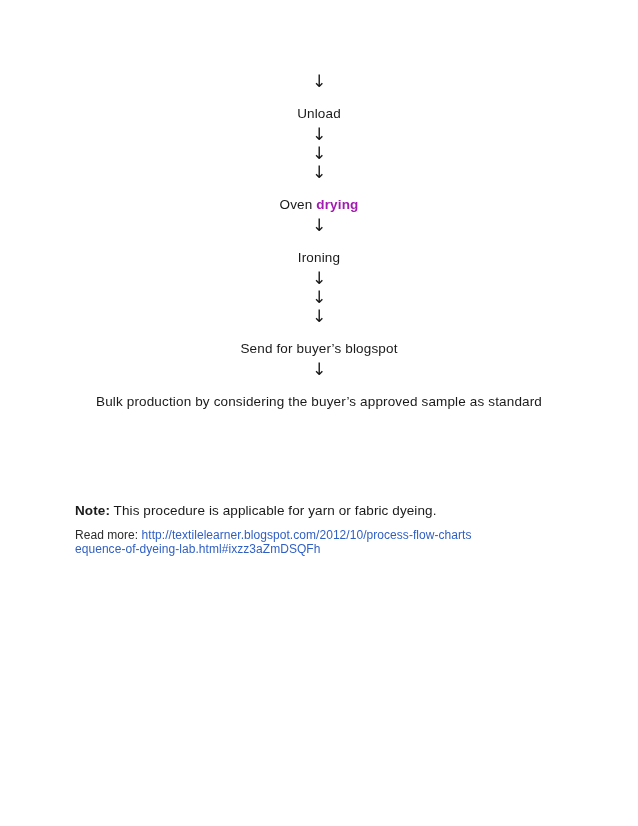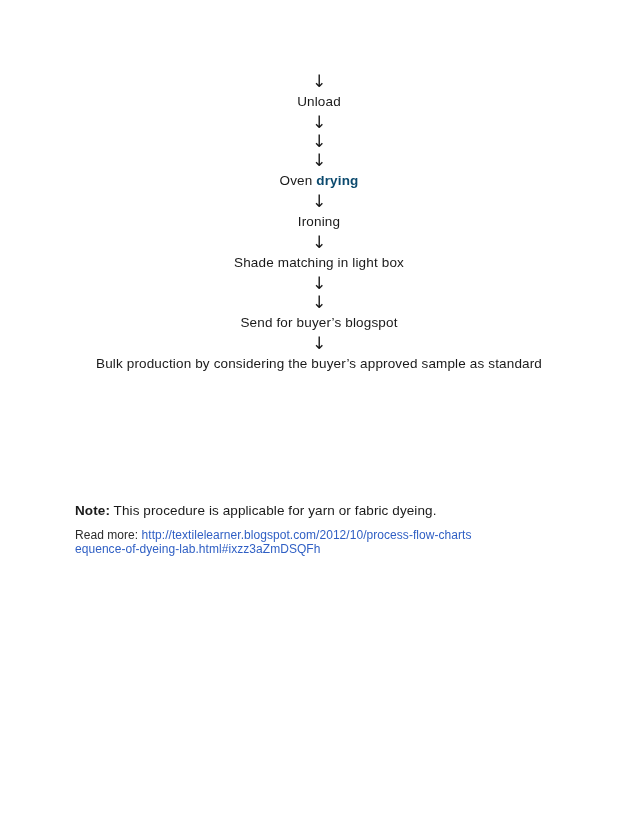--- a/index.html
+++ b/index.html
@@ -42,23 +42,24 @@
   }
   .flow-step {
     display: block;
     font-family: "Liberation Sans", sans-serif;
     font-size: 13.5px;
     line-height: 22px;
     color: #1a1a1a;
     height: 22px;
     letter-spacing: 0.15px;
     white-space: nowrap;
+    margin-top: 12px;
   }
   .flow-step .hl {
-    color: #0c4a6e;
+    color: #a21caf;
     font-weight: bold;
   }
 
   
   .note {
     position: absolute;
     top: 487px;
     left: 75px;
     width: 480px;
     font-family: "Liberation Sans", sans-serif;
@@ -107,21 +108,20 @@
 
     <span class="flow-arrow">↓</span>
 
     <span class="flow-arrow">↓</span>
     <span class="flow-step"><span>Oven </span><span class="hl">drying</span></span>
 
     <span class="flow-arrow">↓</span>
     <span class="flow-step">Ironing</span>
 
     <span class="flow-arrow">↓</span>
-    <span class="flow-step">Shade matching in light box</span>
 
     <span class="flow-arrow">↓</span>
 
     <span class="flow-arrow">↓</span>
     <span class="flow-step">Send for buyer’s blogspot</span>
 
     <span class="flow-arrow">↓</span>
     <span class="flow-step">Bulk production by considering the buyer’s approved sample as standard</span>
 
   </div>

